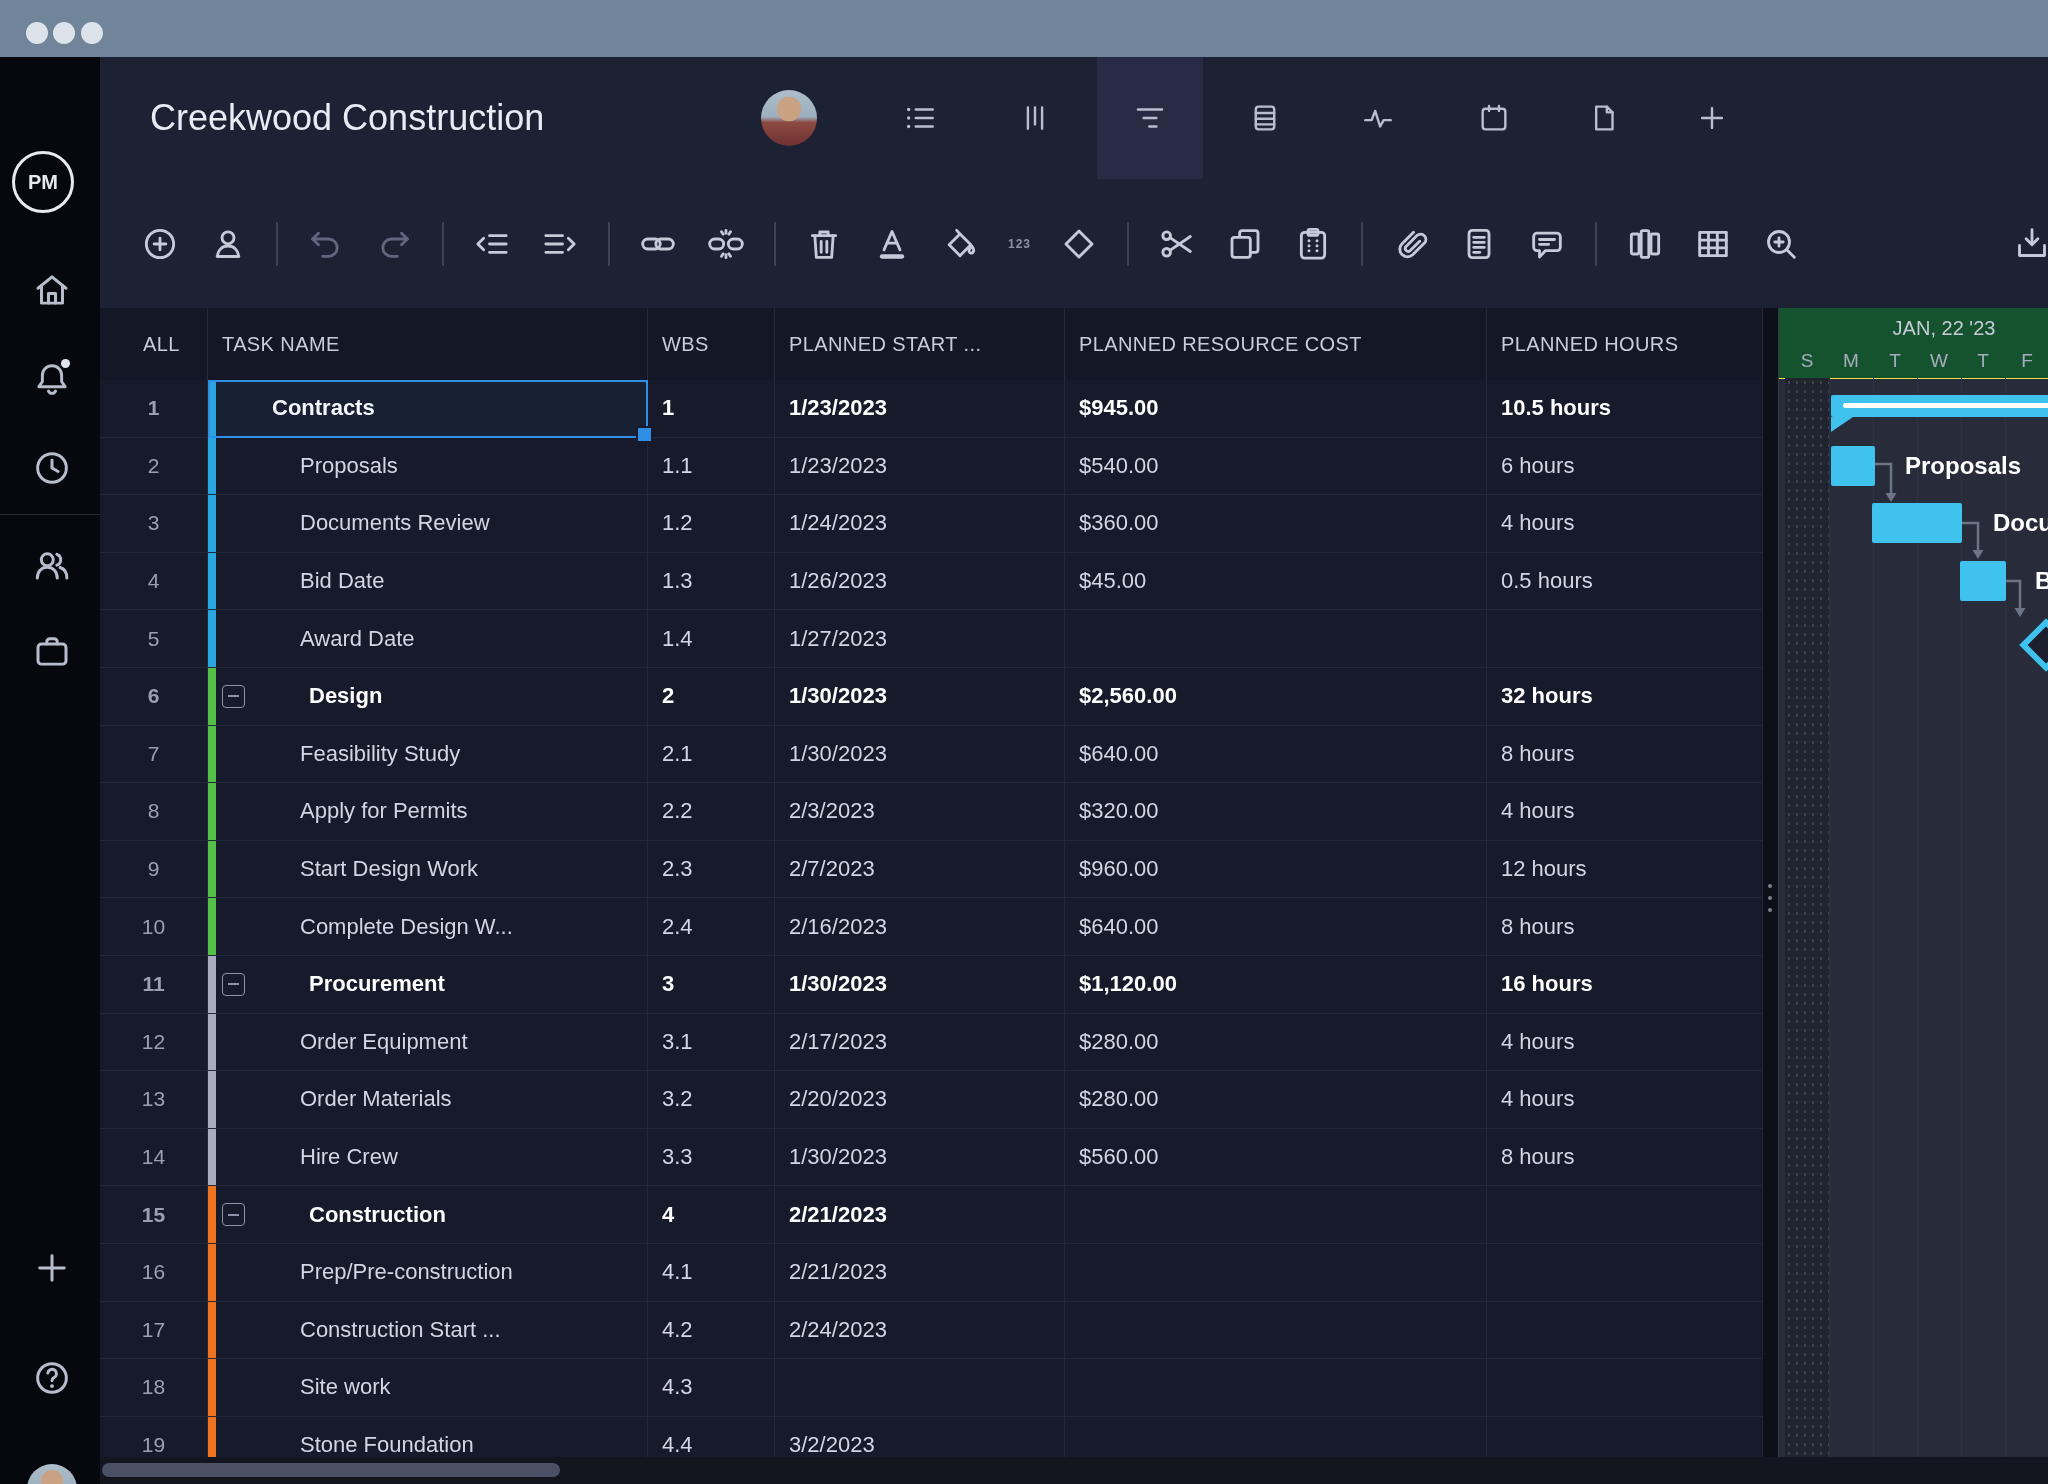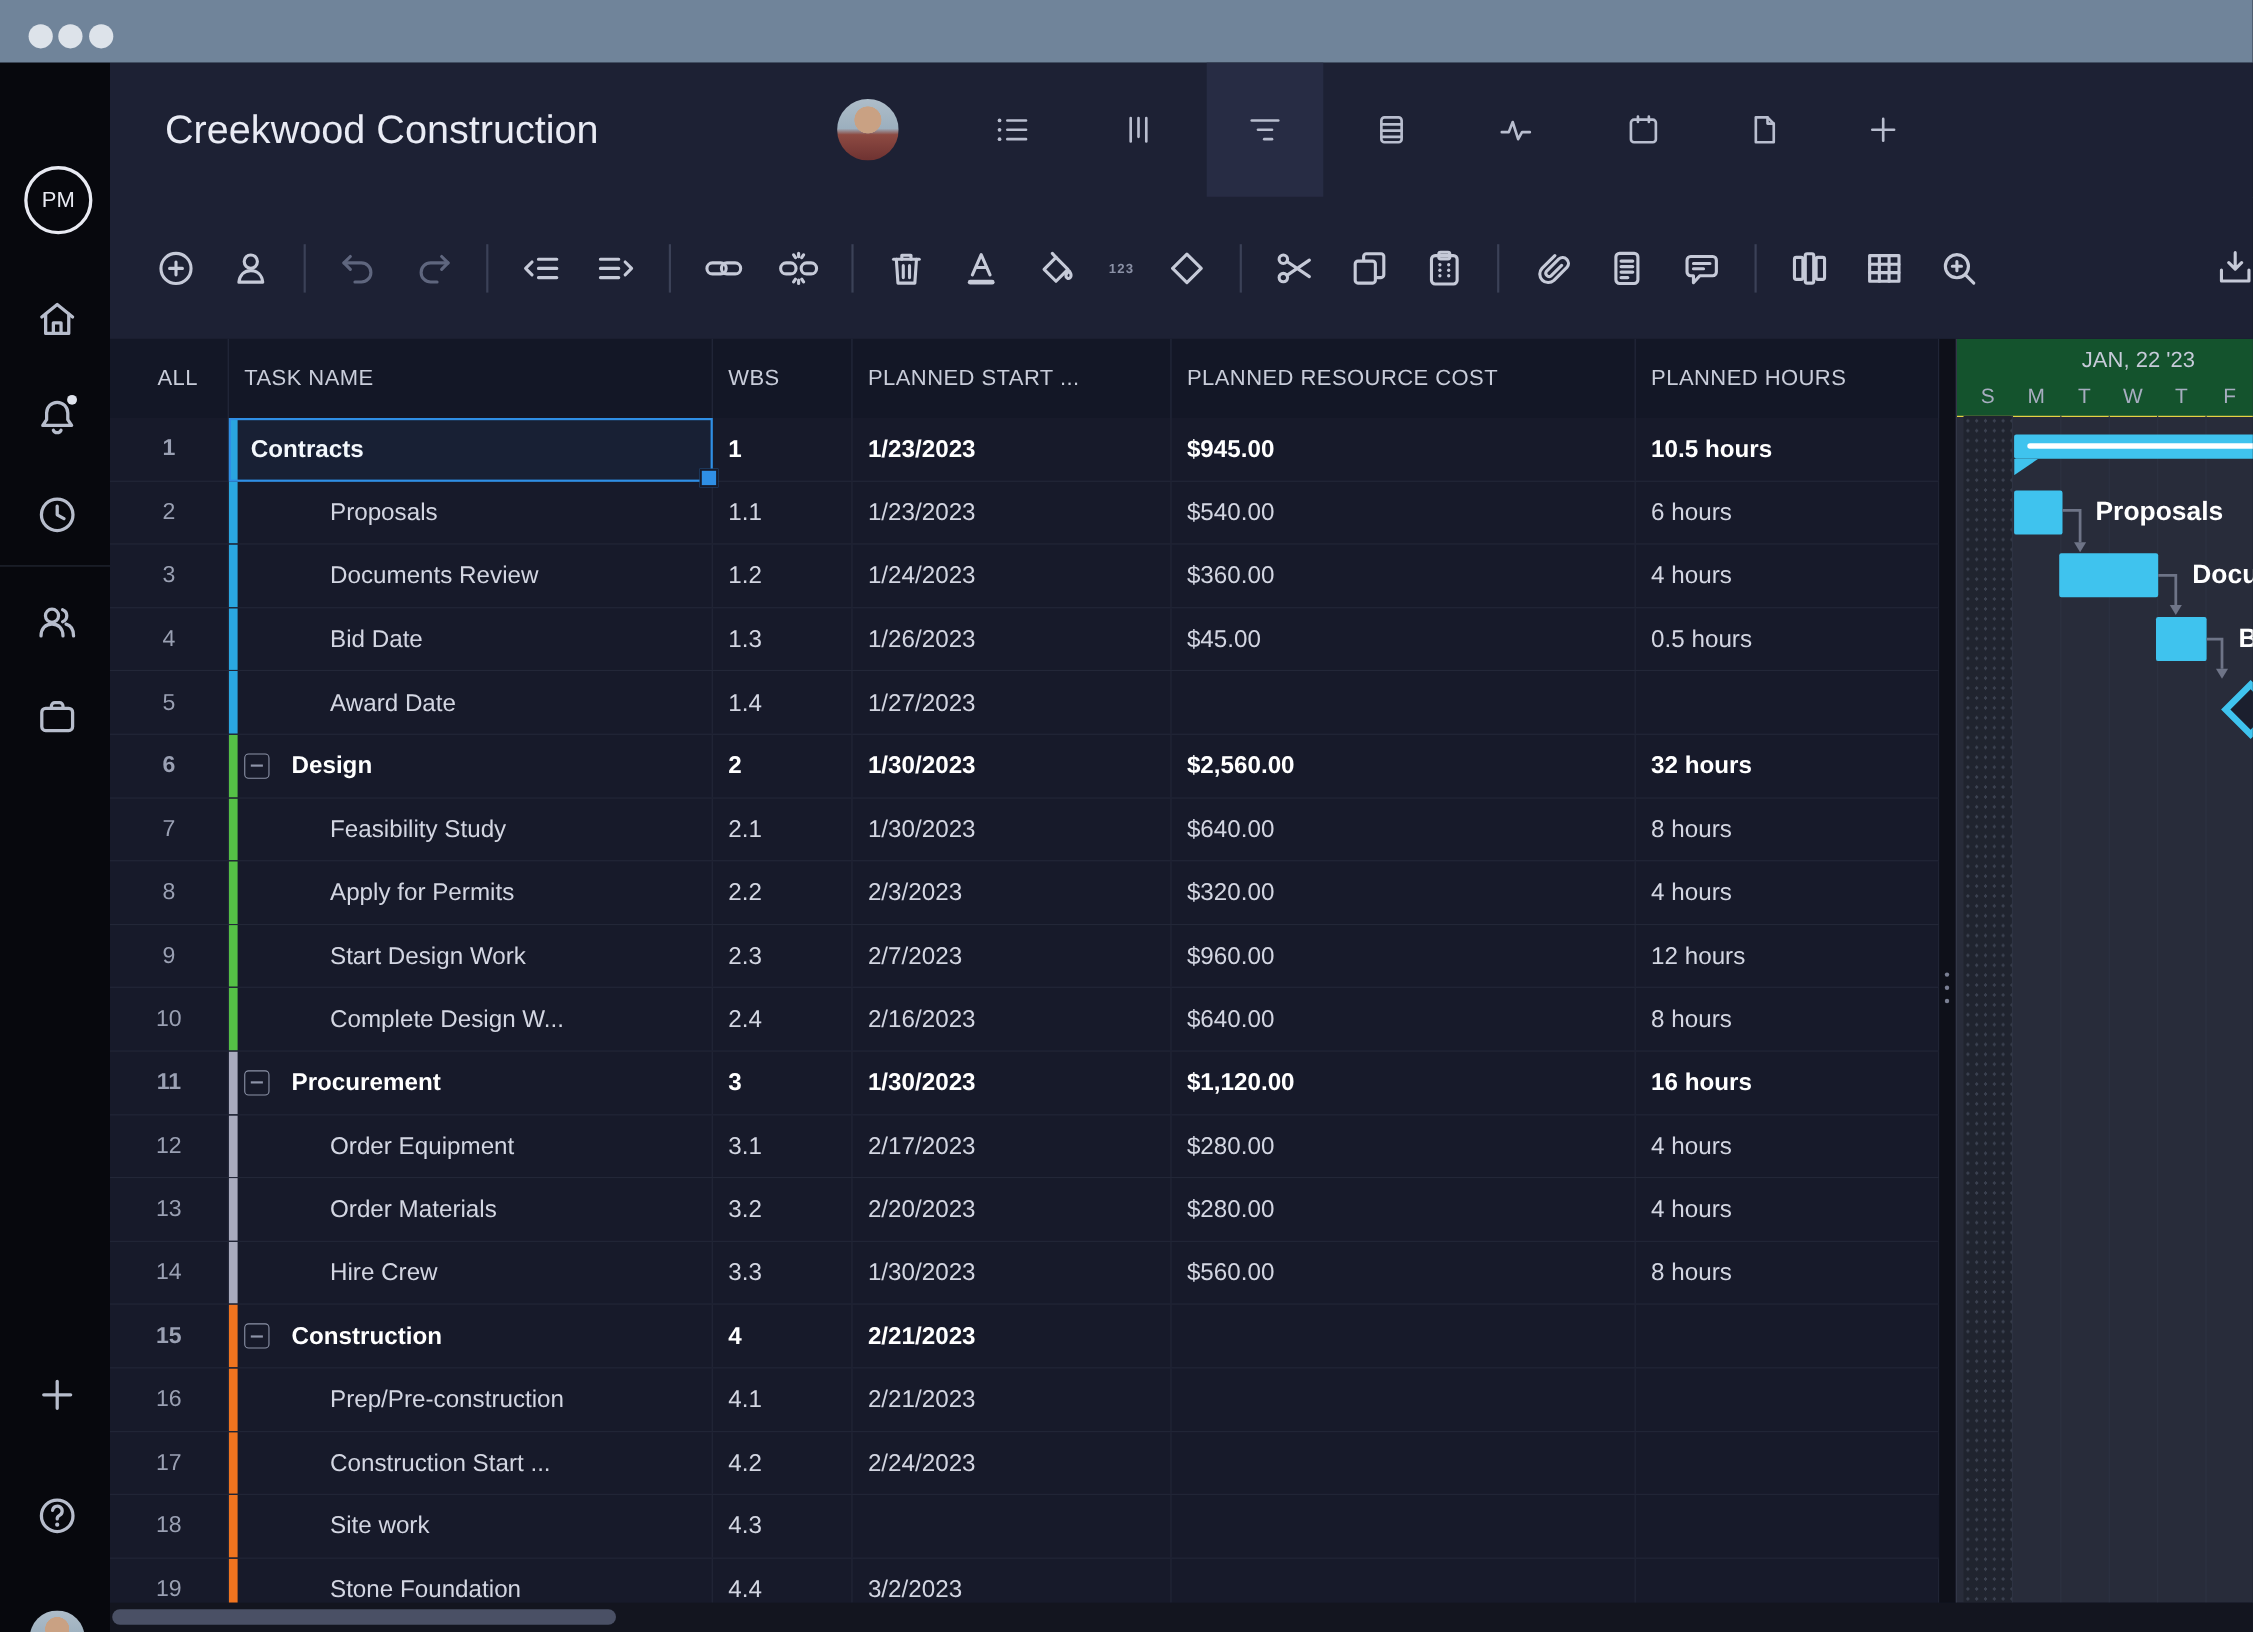--- a/index.html
+++ b/index.html
@@ -4,23 +4,23 @@
 <style>
   html,body{margin:0;padding:0}
   body{width:2048px;height:1484px;position:relative;background:#171a2a;
        font-family:"Liberation Sans",sans-serif;overflow:hidden}
   svg{display:block}
   
   .titlebar{position:absolute;left:0;top:0;width:2048px;height:57px;background:#70849a}
   .tdot{position:absolute;top:22px;width:22px;height:22px;border-radius:50%;background:#dde3ea}
   
   .sidebar{position:absolute;left:0;top:57px;width:100px;height:1427px;background:#07080d;z-index:8}
-  .logo{position:absolute;left:22px;top:94px;width:56px;height:56px;border:3px solid #e8eaf2;
+  .logo{position:absolute;left:12px;top:94px;width:56px;height:56px;border:3px solid #e8eaf2;
         border-radius:50%;color:#e8eaf2;display:flex;align-items:center;justify-content:center;
-        font-weight:normal;font-size:20px}
+        font-weight:bold;font-size:20px}
   .sb-ic{position:absolute;left:31px;width:42px;height:42px;color:#b7bdcc}
   .sb-div{position:absolute;left:0;top:457px;width:100px;height:1px;background:#272b38}
   .avatar{border-radius:50%;background:
       radial-gradient(circle at 50% 34%, #c9a183 0 26%, transparent 27%),
       linear-gradient(180deg,#aebdc9 0%,#9cafbe 48%,#8d4a42 58%,#6e3231 100%)}
   .sb-avatar{position:absolute;left:27px;top:1407px;width:50px;height:50px}
   
   .header{position:absolute;left:100px;top:57px;width:1948px;height:122px;background:#1d2134;
           border-bottom:1px solid #2c3147;z-index:4}
   .title{position:absolute;left:50px;top:0;height:122px;display:flex;align-items:center;
@@ -50,21 +50,21 @@
         border-bottom:1px solid #232738;box-sizing:border-box;font-size:22px;color:#d3d6e2;position:relative}
   .trow .c{display:flex;align-items:center;padding-left:14px;border-right:1px solid #232738;
            box-sizing:border-box;overflow:hidden;white-space:nowrap;position:relative}
   .trow .c0{justify-content:center;padding-left:0;color:#9aa0b3;font-size:21px}
   .trow .ctask{padding-left:0}
   .strip{position:absolute;left:0;top:0;bottom:0;width:8px}
   .strip.blue{background:#2aa7e1}.strip.green{background:#55c046}
   .strip.gray{background:#a9abbe}.strip.orange{background:#f0741f}
   .tname{margin-left:92px}
   .trow.sum{color:#fff;font-weight:bold}
-  .trow.sum .tname{margin-left:20px}
+  .trow.sum .tname{margin-left:64px}
   .trow.sum .tname.withbox{}
   .colbox{margin-left:14px;width:21px;height:21px;border:1.6px solid #8d93a8;border-radius:4px;
           flex:0 0 auto;display:flex;align-items:center;justify-content:center}
   .colbox i{display:block;width:11px;height:2px;background:#8d93a8}
   .sel{position:absolute;left:108px;top:0px;width:440px;height:58px;border:2.5px solid #2f8fe5;
        box-sizing:border-box;background:rgba(47,143,229,.06);z-index:5}
   .handle{position:absolute;right:-7px;bottom:-7px;width:13px;height:13px;background:#2f8fe5;
           border:2px solid #171a2a}
   
   .splitter{position:absolute;left:1763px;top:308px;width:15px;height:1149px;background:#0e1019;z-index:3}

